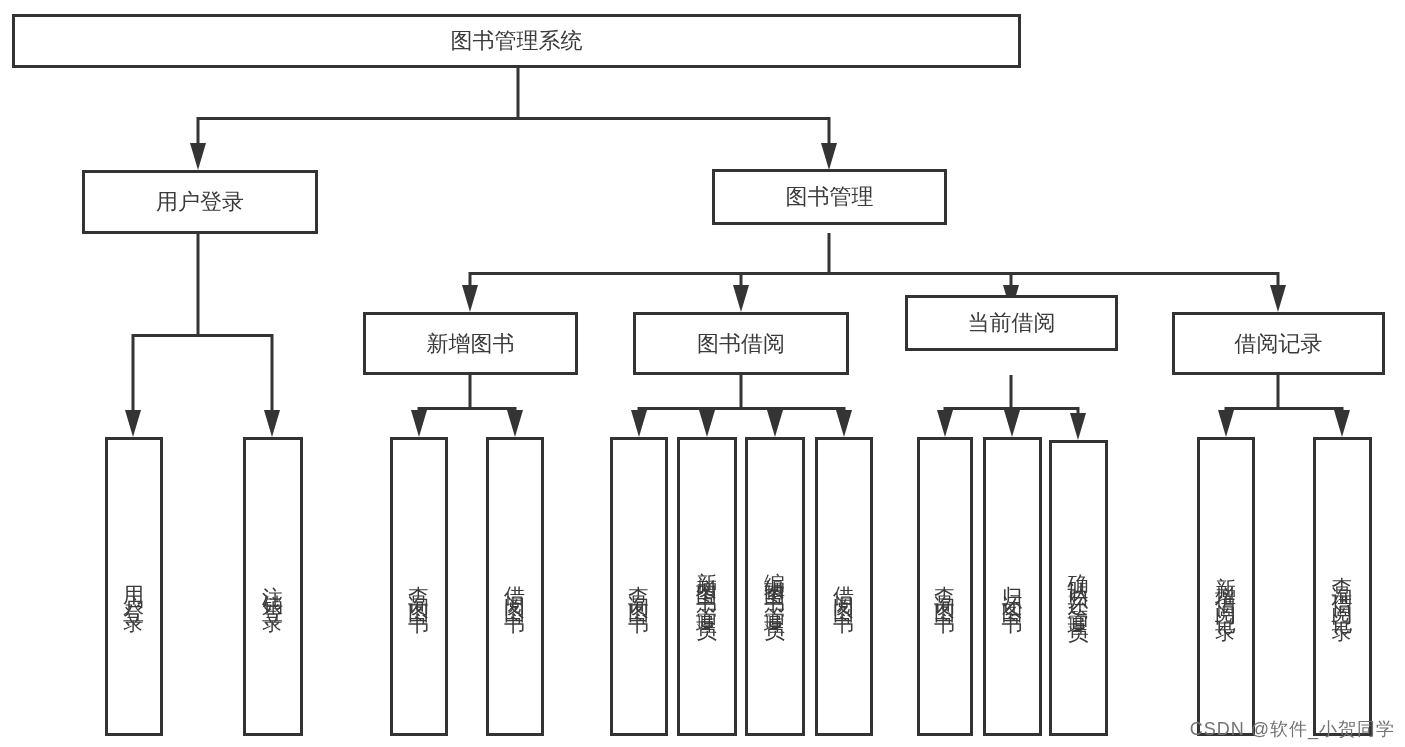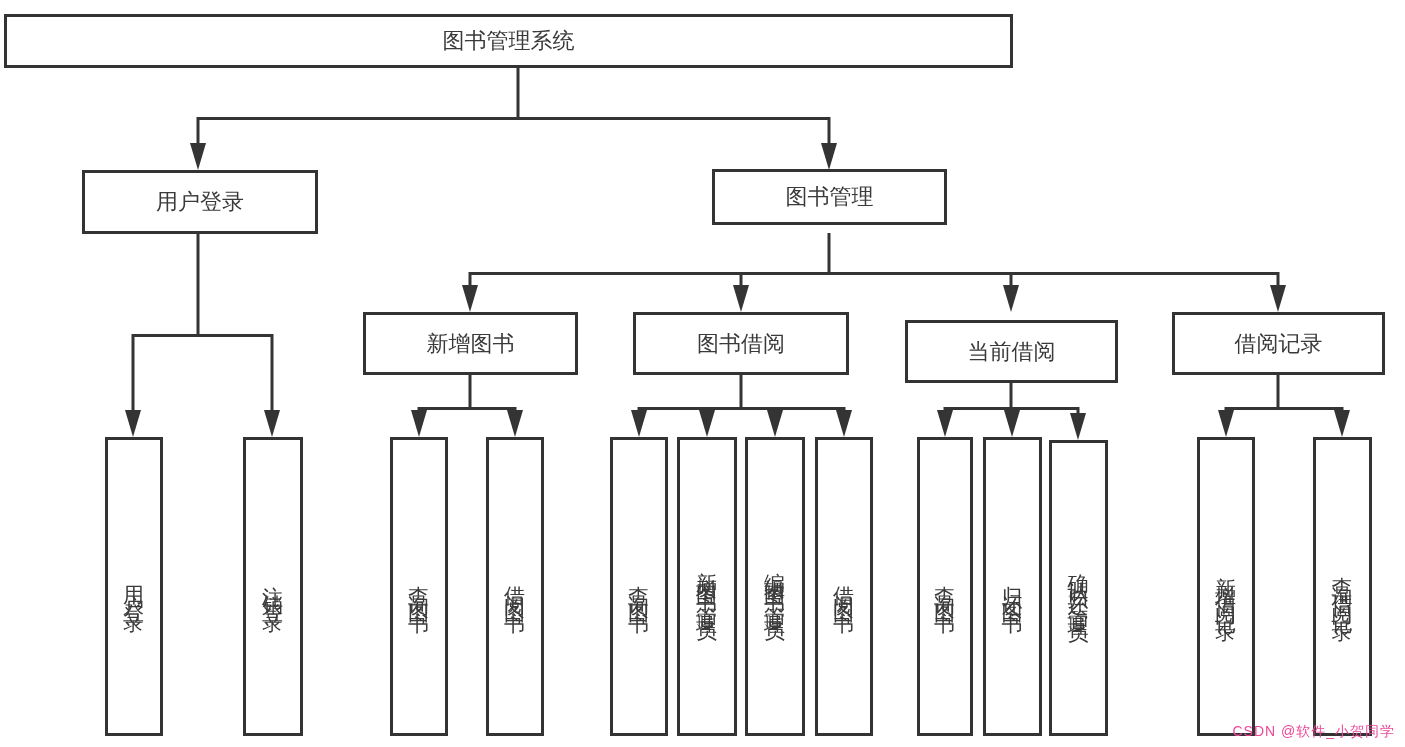--- a/index.html
+++ b/index.html
@@ -32,23 +32,23 @@
     font-size:21px;
     letter-spacing:9px;
     line-height:1;
     white-space:normal;
   }
   .box.v.long span{letter-spacing:7px;}
   #watermark{
     position:absolute;
     right:10px;
     bottom:6px;
-    font-size:14px;
+    font-size:18px;
     letter-spacing:1px;
-    color:#ec4899;
+    color:#737373;
     z-index:5;
   }
 </style>
 </head>
 <body>
 
 <div id="canvas">
 
   <svg id="connectors" width="1405" height="747" viewBox="0 0 1405 747">
     <path fill="none" stroke="#343434" stroke-width="3" d="
@@ -75,38 +75,38 @@
       <polygon points="767,410 783,410 775,437"></polygon>
       <polygon points="836,410 852,410 844,437"></polygon>
       <polygon points="937,410 953,410 945,437"></polygon>
       <polygon points="1004,410 1020,410 1012,437"></polygon>
       <polygon points="1070,413 1086,413 1078,440"></polygon>
       <polygon points="1218,410 1234,410 1226,437"></polygon>
       <polygon points="1334,410 1350,410 1342,437"></polygon>
     </g>
   </svg>
 
-  <div class="box h" style="left:4px;top:14px;width:1009px;height:54px">
+  <div class="box h" style="left:12px;top:14px;width:1009px;height:54px">
     <span>图书管理系统</span>
   </div>
 
   <div class="box h" style="left:82px;top:170px;width:236px;height:64px">
     <span>用户登录</span>
   </div>
   <div class="box h" style="left:712px;top:169px;width:235px;height:56px">
     <span>图书管理</span>
   </div>
 
   <div class="box h" style="left:363px;top:312px;width:215px;height:63px">
     <span>新增图书</span>
   </div>
   <div class="box h" style="left:633px;top:312px;width:216px;height:63px">
     <span>图书借阅</span>
   </div>
-  <div class="box h" style="left:905px;top:320px;width:213px;height:63px">
+  <div class="box h" style="left:905px;top:295px;width:213px;height:56px">
     <span>当前借阅</span>
   </div>
   <div class="box h" style="left:1172px;top:312px;width:213px;height:63px">
     <span>借阅记录</span>
   </div>
 
   <div class="box v" style="left:105px;top:437px;width:58px;height:299px">
     <span>用户登录</span>
   </div>
   <div class="box v" style="left:243px;top:437px;width:60px;height:299px">

